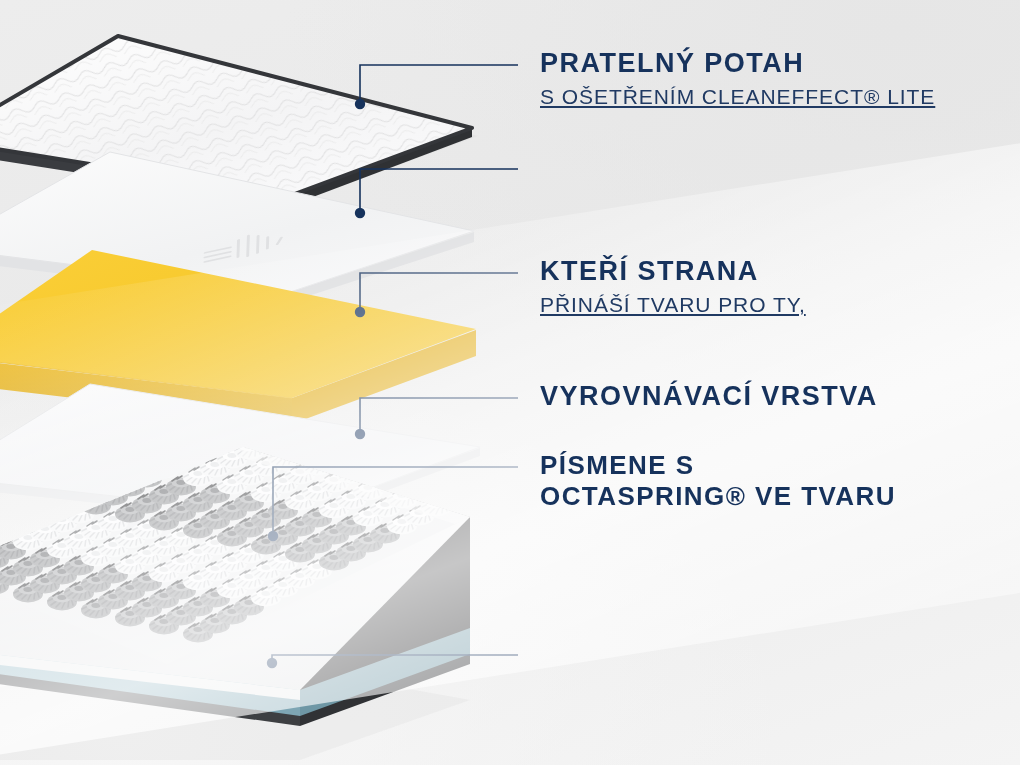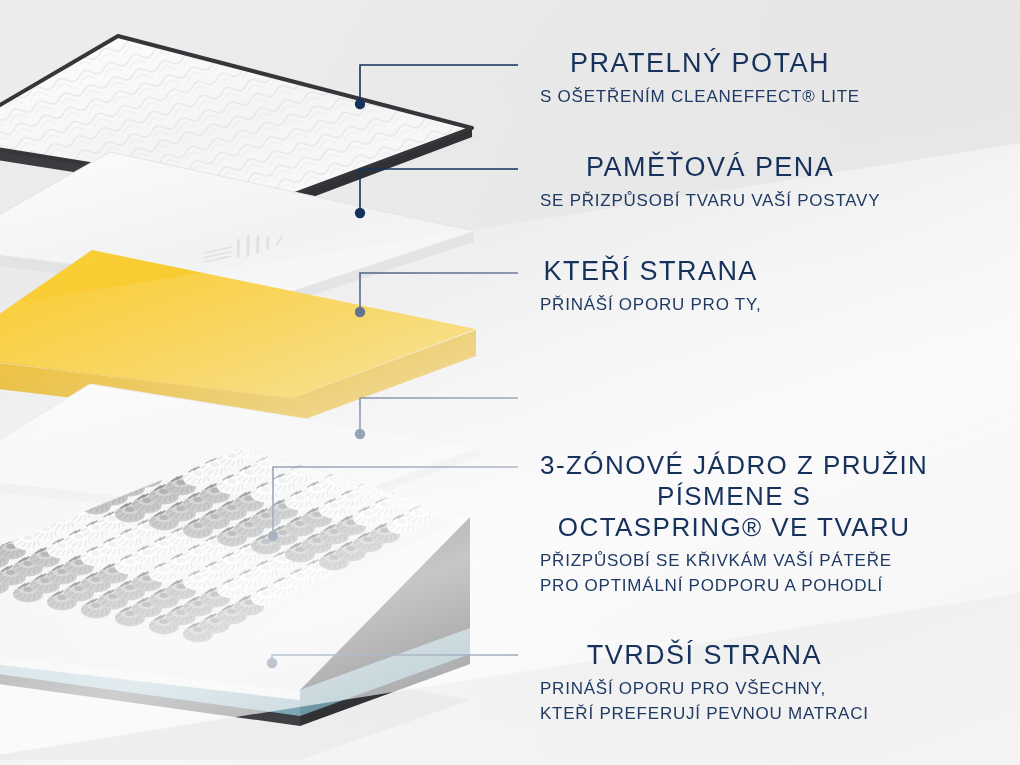--- a/index.html
+++ b/index.html
@@ -21,27 +21,27 @@
     position:absolute;left:-10%;top:42%;width:130%;height:58%;
     background:linear-gradient(168deg, rgba(255,255,255,0) 0%, rgba(255,255,255,.55) 38%, rgba(255,255,255,.75) 60%, rgba(255,255,255,.35) 100%);
     transform:rotate(-9deg);transform-origin:left top;pointer-events:none;
   }
   svg.art{position:absolute;left:0;top:0;width:1020px;height:765px;}
 
   
   .labels{position:absolute;left:0;top:0;width:1020px;height:765px;}
   .block{position:absolute;left:540px;}
   .title{
-    color:#16325c;font-weight:normal;letter-spacing:.055em;
-    font-size:27px;line-height:31px;white-space:nowrap;text-align:center;
+    color:#16325c;font-weight:bold;letter-spacing:.055em;
+    font-size:27px;line-height:31px;white-space:nowrap;
   }
   .title.small{font-size:26px;}
   .sub{
     color:#203a63;font-weight:normal;letter-spacing:.045em;
-    font-size:17px;line-height:25px;white-space:nowrap;
+    font-size:21px;line-height:25px;white-space:nowrap;text-decoration:underline;
   }
   .sub-wrap{margin-top:5px;}
 </style>
 </head>
 <body>
 
 <div id="stage">
 
   <svg class="art" viewBox="0 0 1020 765">
     <defs>
@@ -445,47 +445,32 @@
 
   <div class="labels">
 
     <div class="block" style="top:48px">
       <div class="title">PRATELNÝ POTAH</div>
       <div class="sub-wrap">
         <div class="sub">S OŠETŘENÍM CLEANEFFECT® LITE</div>
       </div>
     </div>
 
-    <div class="block" style="top:152px">
-      <div class="title">PAMĚŤOVÁ PENA</div>
-      <div class="sub-wrap">
-        <div class="sub">SE PŘIZPŮSOBÍ TVARU VAŠÍ POSTAVY</div>
-      </div>
-    </div>
 
     <div class="block" style="top:256px">
       <div class="title">KTEŘÍ STRANA</div>
       <div class="sub-wrap">
-        <div class="sub">PŘINÁŠÍ OPORU PRO TY,</div>
+        <div class="sub">PŘINÁŠÍ TVARU PRO TY,</div>
       </div>
     </div>
 
+    <div class="block" style="top:381px">
+      <div class="title">VYROVNÁVACÍ VRSTVA</div>
+    </div>
 
     <div class="block" style="top:450px">
-      <div class="title small">3-ZÓNOVÉ JÁDRO Z PRUŽIN</div>
       <div class="title small">PÍSMENE S</div>
       <div class="title small">OCTASPRING® VE TVARU</div>
-      <div class="sub-wrap">
-        <div class="sub">PŘIZPŮSOBÍ SE KŘIVKÁM VAŠÍ PÁTEŘE</div>
-        <div class="sub">PRO OPTIMÁLNÍ PODPORU A POHODLÍ</div>
-      </div>
     </div>
 
-    <div class="block" style="top:640px">
-      <div class="title">TVRDŠÍ STRANA</div>
-      <div class="sub-wrap">
-        <div class="sub">PRINÁŠÍ OPORU PRO VŠECHNY,</div>
-        <div class="sub">KTEŘÍ PREFERUJÍ PEVNOU MATRACI</div>
-      </div>
-    </div>
 
   </div>
 </div>
 
 </body></html>

